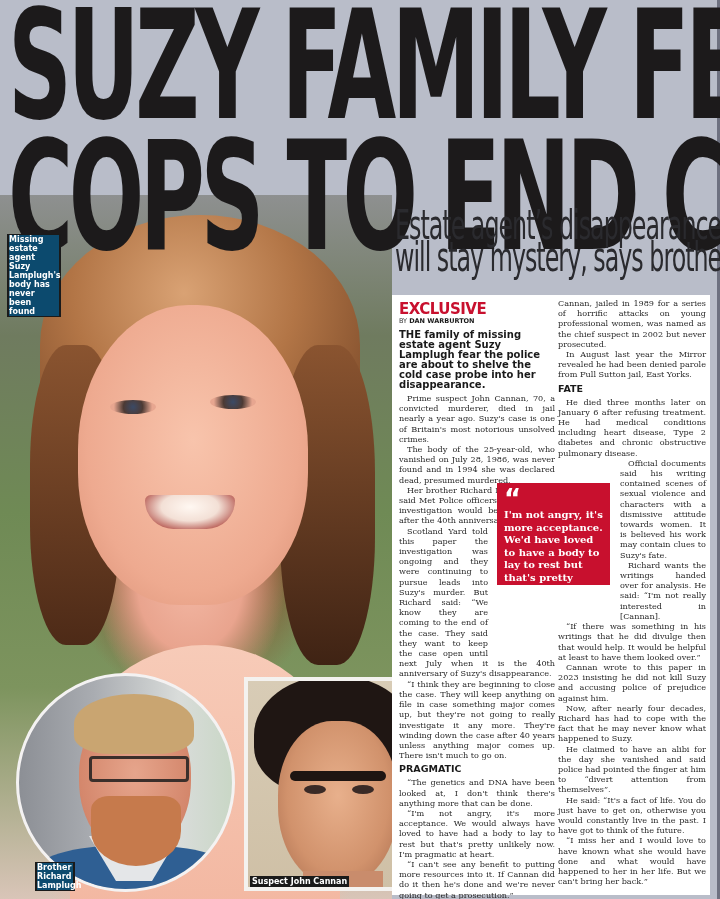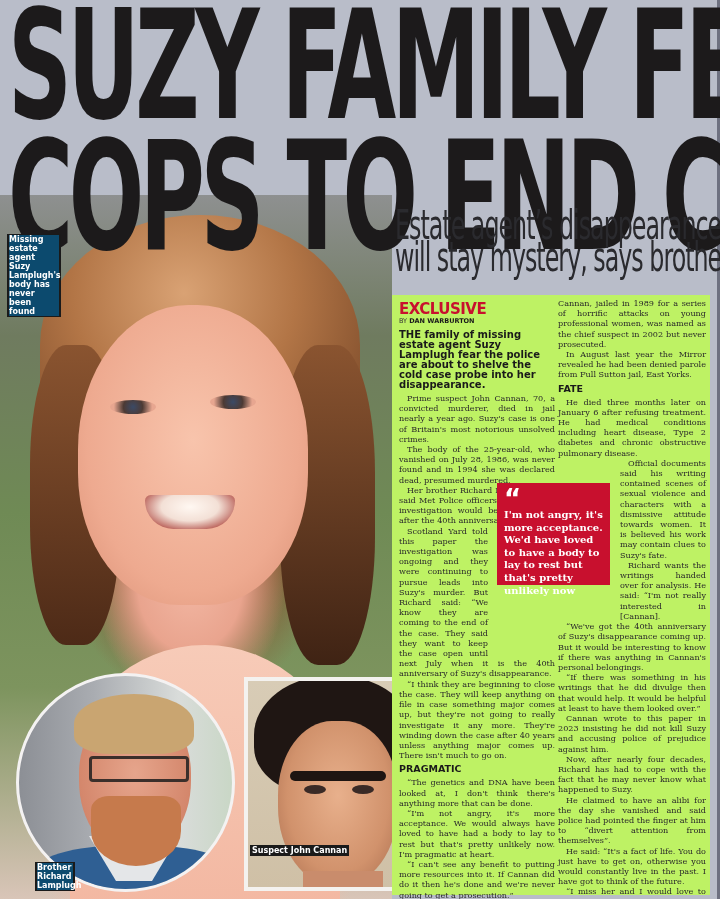--- a/index.html
+++ b/index.html
@@ -41,21 +41,21 @@
   .collar { position:absolute; left:70px; top:450px; width:270px; height:260px; border-radius: 50% 50% 0 0; background: linear-gradient(180deg,#f7cbb8,#f3b8a2); }
 
   .caption {
     position: absolute; background: #1a1a1a; color: #fff;
     font-family: "DejaVu Sans", sans-serif; font-weight: bold;
     font-size: 8px; line-height: 9px; padding: 1px 2px;
   }
   .caption span { display: block; background: #0c4a6e; }
   .cap-suzy { left: 7px; top: 234px; width: 54px; }
   .cap-richard { left: 35px; top: 862px; width: 40px; }
-  .cap-cannan { left: 250px; top: 845px; }
+  .cap-cannan { left: 250px; top: 876px; }
 
   
   .headline {
     position: absolute; left: 8px; top: 6px; width: 706px;
     font-family: "DejaVu Sans", sans-serif; font-weight: bold;
     color: #1c1a1b; text-transform: uppercase;
     letter-spacing: -6px;
   }
   .headline .line {
     display: block; font-size: 120px; line-height: 96px; white-space: nowrap;
@@ -90,21 +90,21 @@
   .cannan .inner { position:relative; width:100%; height:100%; overflow:hidden; background: linear-gradient(180deg,#d8ccb6,#cfc0a6); }
   .cannan .hair-c { position:absolute; left:6px; top:-6px; width:160px; height:120px; border-radius:50% 50% 40% 40%; background:#1f1613; }
   .cannan .face-c { position:absolute; left:30px; top:40px; width:120px; height:165px; border-radius:45% 45% 48% 48%; background: radial-gradient(ellipse at 50% 45%, #e8b08c 0%, #d1926c 60%, #a66a4c 100%); }
   .cannan .brow { position:absolute; left:42px; top:90px; width:96px; height:10px; background:#1e1512; border-radius:5px; }
   .cannan .eye-c { position:absolute; top:104px; width:22px; height:9px; border-radius:50%; background:#3a2a26; }
   .cannan .neck { position:absolute; left:55px; top:190px; width:80px; height:30px; background:#c98c6c; }
 
   
   .article {
     position: absolute; left: 392px; top: 295px; width: 318px; height: 600px;
-    background: #bef264;
+    background: #ffffff;
   }
   .col {
     position: absolute; font-size: 8.1px; line-height: 10.2px; color: #2a2a2a;
     text-align: justify;
   }
   .col p { text-indent: 8px; margin: 0; }
   .col1 { left: 7px; top: 3px; width: 156px; height: 592px; }
   .col2 { left: 166px; top: 3px; width: 148px; }
   .exclusive {
     font-family: "DejaVu Sans", sans-serif; font-weight: bold; color: #c8102e;
@@ -212,21 +212,20 @@
   </div>
 
   <div class="col col2">
     <p style="text-indent:0">Cannan, jailed in 1989 for a series of horrific attacks on young professional women, was named as the chief suspect in 2002 but never prosecuted.</p>
     <p>In August last year the Mirror revealed he had been denied parole from Full Sutton jail, East Yorks.</p>
     <div class="subhead-sm">FATE</div>
     <p>He died three months later on January 6 after refusing treatment. He had medical conditions including heart disease, Type 2 diabetes and chronic obstructive pulmonary disease.</p>
     <div class="float-quote-space" style="margin-top:30px"></div>
     <p>Official documents said his writing contained scenes of sexual violence and characters with a dismissive attitude towards women. It is believed his work may contain clues to Suzy's fate.</p>
     <p>Richard wants the writings handed over for analysis. He said: “I'm not really interested in [Cannan].</p>
-    <p>“We've got the 40th anniversary of Suzy's disappearance coming up. But it would be interesting to know if there was anything in Cannan's personal belongings.</p>
     <p>“If there was something in his writings that he did divulge then that would help. It would be helpful at least to have them looked over.”</p>
     <p>Cannan wrote to this paper in 2023 insisting he did not kill Suzy and accusing police of prejudice against him.</p>
     <p>Now, after nearly four decades, Richard has had to cope with the fact that he may never know what happened to Suzy.</p>
     <p>He claimed to have an alibi for the day she vanished and said police had pointed the finger at him to “divert attention from themselves”.</p>
     <p>He said: “It's a fact of life. You do just have to get on, otherwise you would constantly live in the past. I have got to think of the future.</p>
     <p>“I miss her and I would love to have known what she would have done and what would have happened to her in her life. But we can't bring her back.”</p>
 
   </div>
 </div>
 

